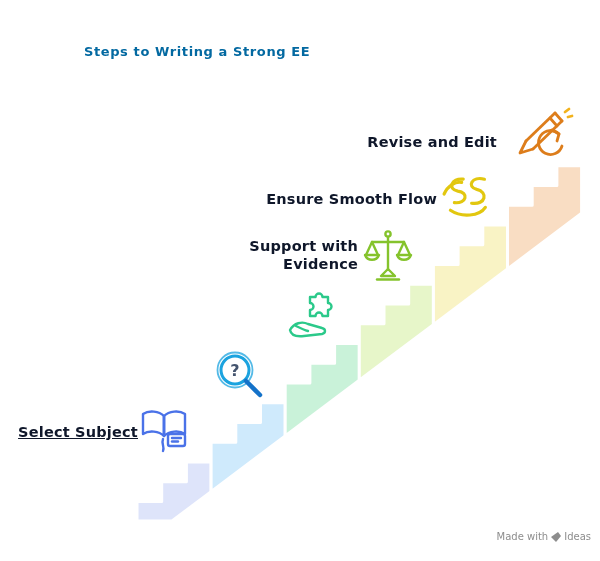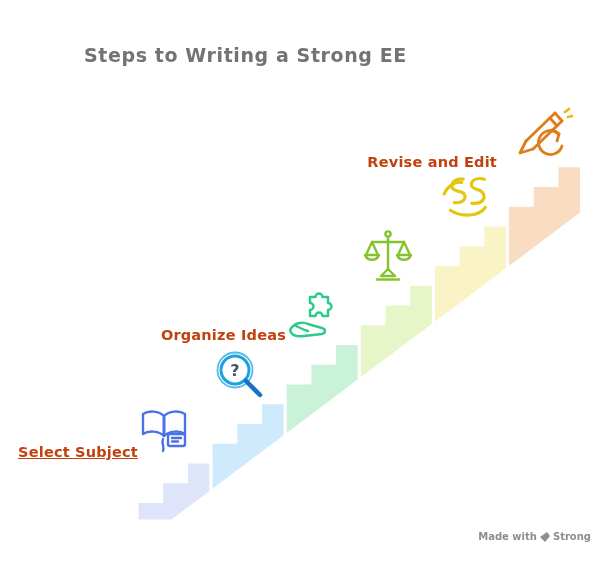--- a/index.html
+++ b/index.html
@@ -2,44 +2,44 @@
 <html><head>
 <meta charset="utf-8">
 <style>
   html,body{margin:0;padding:0;background:#ffffff;}
   .canvas{
     position:relative;width:600px;height:561px;background:#ffffff;overflow:hidden;
     font-family:"DejaVu Sans","Liberation Sans",sans-serif;
   }
   .title{
     position:absolute;left:84px;top:44px;
-    font-size:19px;font-weight:bold;letter-spacing:.6px;color:#737373;
+    font-size:13px;font-weight:bold;letter-spacing:.6px;color:#0369a1;
     white-space:nowrap;
   }
   .step-label{
-    position:absolute;text-align:right;color:#c2410c;
-    font-size:14.5px;font-weight:bold;line-height:1.25;letter-spacing:.2px;margin-top:20px;
+    position:absolute;text-align:right;color:#0f172a;
+    font-size:14.5px;font-weight:bold;line-height:1.25;letter-spacing:.2px;
   }
   .lbl-select{right:462px;top:423px;white-space:nowrap;text-decoration:underline;}
   .lbl-research{right:388px;top:355px;width:152px;}
   .lbl-organize{right:314px;top:306px;white-space:nowrap;}
   .lbl-support{right:242px;top:237px;width:112px;}
   .lbl-flow{right:163px;top:190px;white-space:nowrap;}
   .lbl-revise{right:103px;top:133px;white-space:nowrap;}
   .stairs{position:absolute;left:0;top:0;}
   .icon{position:absolute;}
   .ic-book{left:138px;top:407px;}
   .ic-magnifier{left:213px;top:348px;}
   .ic-puzzle{left:285px;top:289px;}
   .ic-scales{left:363px;top:228px;}
   .ic-flow{left:436px;top:170px;}
   .ic-pencil{left:512px;top:107px;}
   .watermark{
     position:absolute;right:9px;top:531px;color:#8d8d8d;
-    font-size:10px;font-weight:bold;display:flex;align-items:center;gap:3px;
+    font-size:10px;font-weight:normal;display:flex;align-items:center;gap:3px;
   }
 </style>
 </head>
 <body>
 
 <div class="canvas">
 
   <svg class="stairs" width="600" height="561" viewBox="0 0 600 561">
     <g stroke="#ffffff" stroke-width="3" stroke-linejoin="round">
       <polygon points="137,501.5 161.7,501.5 161.7,481.8 186.4,481.8 186.4,462 211.1,462 211.1,491.6 172,521 137,521" fill="#dee4fa"></polygon>
@@ -47,21 +47,22 @@
       <polygon points="285.2,436.0 285.2,383.0 309.9,383.0 309.9,363.3 334.6,363.3 334.6,343.5 359.3,343.5 359.3,380.3" fill="#c9f2d9"></polygon>
       <polygon points="359.3,380.3 359.3,323.8 384,323.8 384,304 408.7,304 408.7,284.3 433.4,284.3 433.4,324.6" fill="#e7f6c9"></polygon>
       <polygon points="433.4,324.6 433.4,264.5 458.1,264.5 458.1,244.8 482.8,244.8 482.8,225 507.5,225 507.5,269.0" fill="#f9f3c5"></polygon>
       <polygon points="507.5,269.0 507.5,205.3 532.2,205.3 532.2,185.5 556.9,185.5 556.9,165.8 581.6,165.8 581.6,213.3" fill="#f9ddc3"></polygon>
     </g>
   </svg>
 
   <div class="title">Steps to Writing a Strong EE</div>
 
   <div class="step-label lbl-select">Select Subject</div>
-  <div class="step-label lbl-organize">Organize Ideas</div>
+  <div class="step-label lbl-support">Support with Evidence</div>
+  <div class="step-label lbl-flow">Ensure Smooth Flow</div>
   <div class="step-label lbl-revise">Revise and Edit</div>
 
   <svg class="icon ic-book" width="56" height="46" viewBox="0 0 56 46">
     <g fill="none" stroke-width="2.4" stroke-linecap="round" stroke-linejoin="round" stroke="#4a72e8">
       <path d="M26,9 C21,4 11,3 5,7 L5,27 C11,23 21,24 26,29 Z"></path>
       <path d="M26,9 C31,4 41,3 47,7 L47,27 C41,23 31,24 26,29 Z"></path>
       <path d="M26,9 L26,29"></path>
       <rect x="30" y="27" width="17" height="12" rx="2"></rect>
       <path d="M34,31 L43,31"></path>
       <path d="M34,34.5 L40,34.5"></path>
@@ -121,16 +122,16 @@
       <path d="M53,5 L57,2" stroke="#f2b21c"></path>
       <path d="M56,10 L60,9" stroke="#f2b21c"></path>
     </g>
   </svg>
 
   <div class="watermark">
     <span>Made with</span>
     <svg width="10" height="10" viewBox="0 0 10 10">
       <polygon points="0,5 7,0 10,4 5,10" fill="#8d8d8d"></polygon>
     </svg>
-    <span>Strong</span>
+    <span>Ideas</span>
   </div>
 
 </div>
 
 </body></html>

